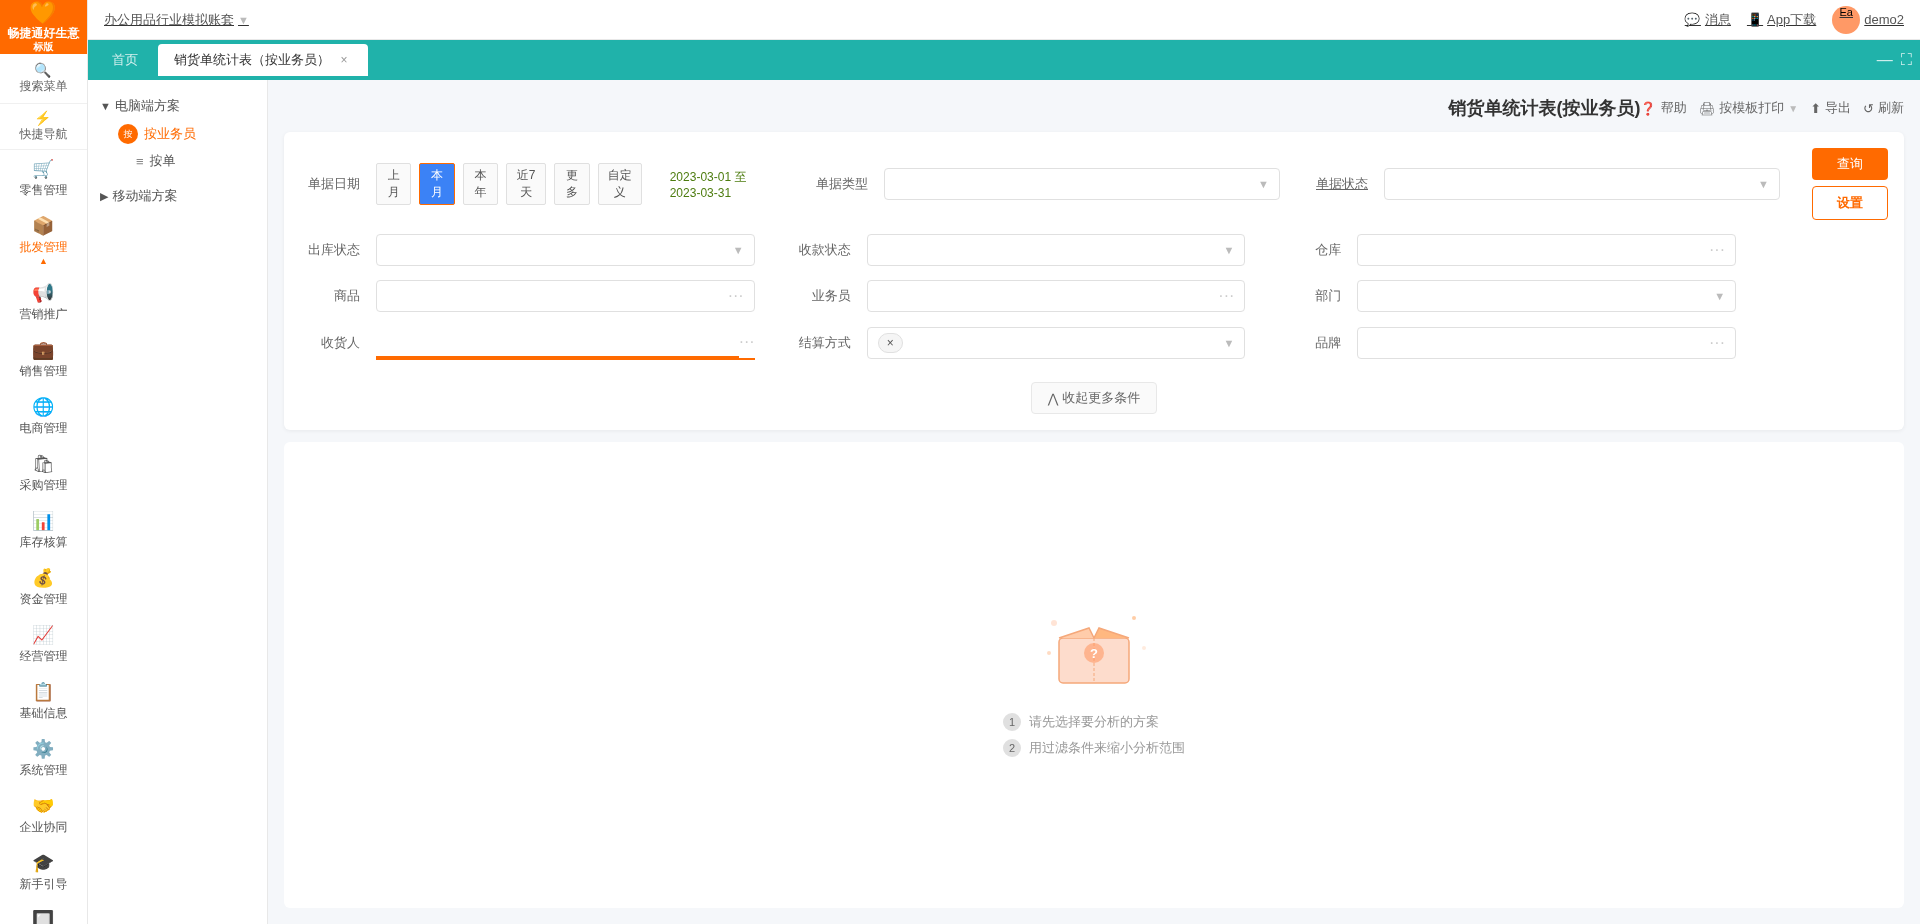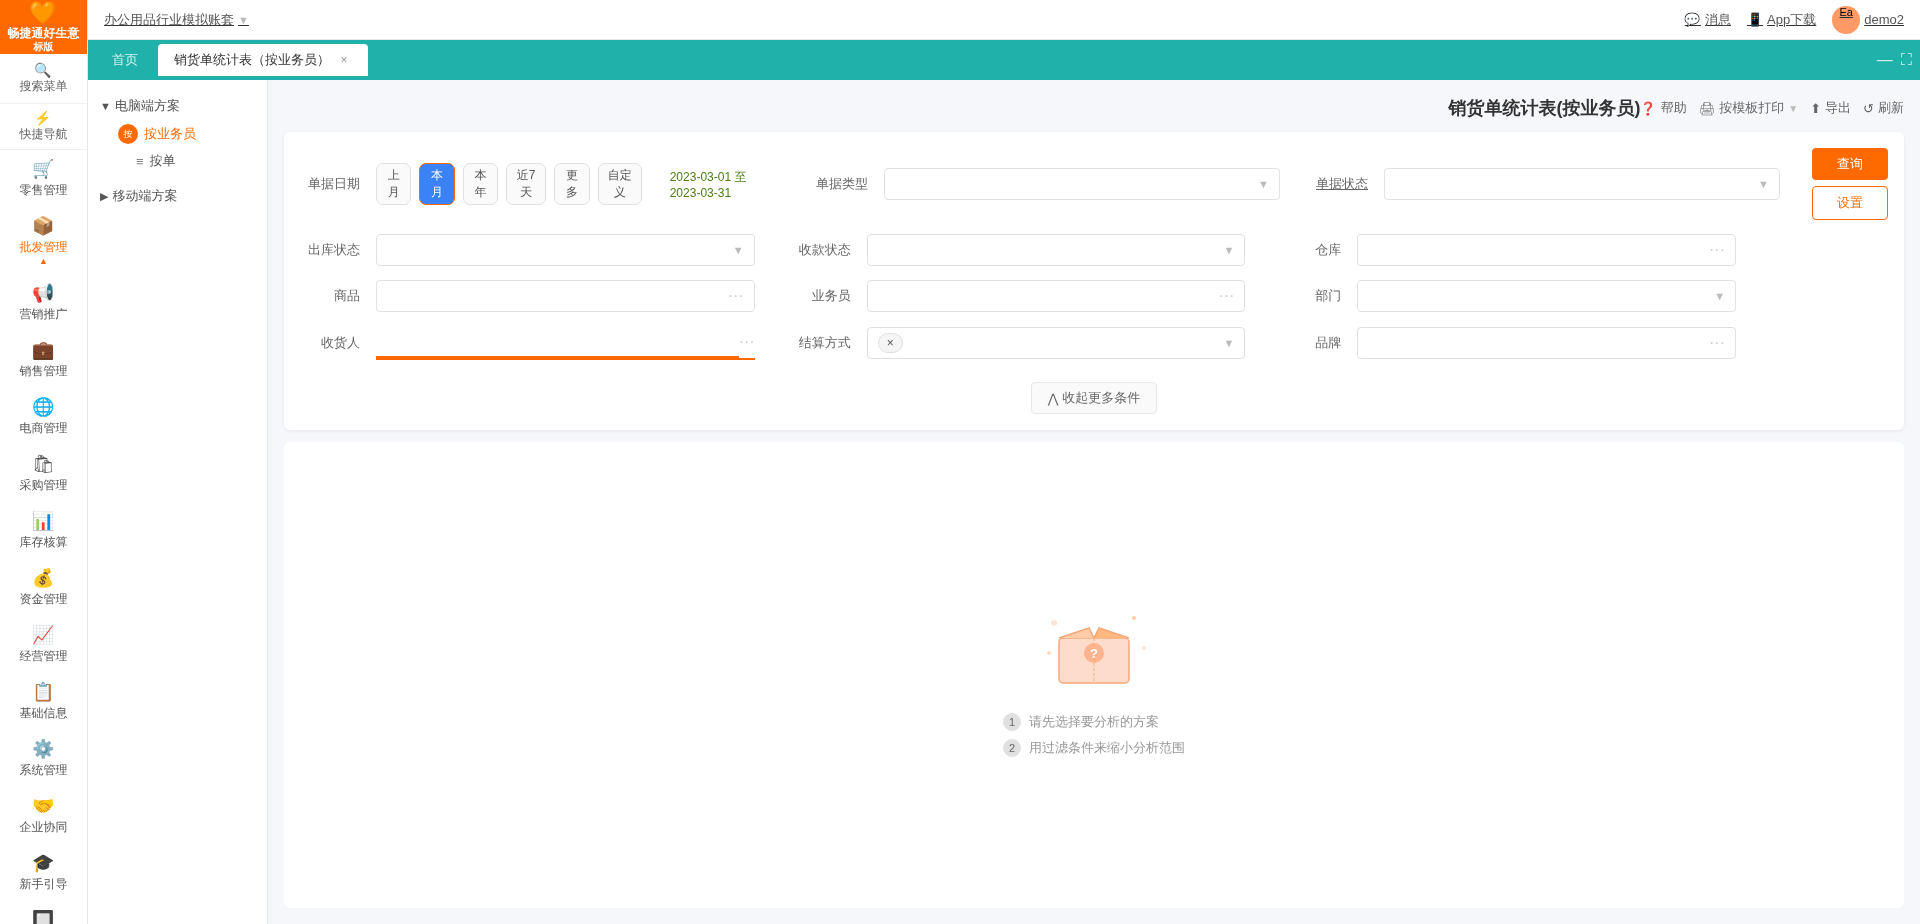--- a/index.html
+++ b/index.html
@@ -58,32 +58,32 @@
     .page-actions { display: flex; align-items: center; gap: 12px; }
     .page-action-btn { display: flex; align-items: center; gap: 4px; color: #666; font-size: 13px; cursor: pointer; }
 
     
     .filter-card { background: #fff; border-radius: 6px; padding: 16px; box-shadow: 0 1px 4px rgba(0,0,0,0.06); }
     .filter-row { display: flex; align-items: center; gap: 16px; margin-bottom: 14px; }
     .filter-row:last-child { margin-bottom: 0; }
     .filter-label { width: 60px; color: #666; font-size: 13px; text-align: right; flex-shrink: 0; }
     .filter-field { flex: 1; display: flex; align-items: center; }
     .date-filter { display: flex; align-items: center; gap: 8px; }
-    .date-btn { padding: 3px 8px; border-radius: 7px; font-size: 12px; cursor: pointer; border: 1px solid #e0e0e0; background: #fafafa; color: #555; }
+    .date-btn { padding: 3px 8px; border-radius: 2px; font-size: 12px; cursor: pointer; border: 1px solid #e0e0e0; background: #fafafa; color: #555; }
     .date-btn.active { background: #3b82f6; color: #fff; border-color: #ff6a00; }
     .date-range { font-size: 12px; color: #4d7c0f; margin-left: 20px; }
     .filter-select { flex: 1; border: 1px solid #e0e0e0; border-radius: 4px; padding: 5px 10px; background: #fff; font-size: 13px; color: #555; display: flex; align-items: center; justify-content: space-between; cursor: pointer; height: 32px; }
     .filter-select-placeholder { color: #bbb; }
     .filter-input { flex: 1; border: none; border-bottom: 2px solid #ff6a00; padding: 4px 8px; background: transparent; font-size: 13px; color: #333; outline: none; height: 32px; }
     .filter-input-dots { color: #ccc; font-size: 16px; cursor: pointer; }
     .filter-input-container { flex: 1; display: flex; align-items: center; border-bottom: 2px solid #ff6a00; }
     .filter-tag { background: #f5f5f5; border: 1px solid #e0e0e0; border-radius: 12px; padding: 2px 8px; font-size: 12px; display: flex; align-items: center; gap: 4px; }
     .collapse-btn { display: flex; align-items: center; justify-content: center; gap: 4px; color: #666; font-size: 13px; cursor: pointer; padding: 6px 16px; border: 1px solid #e8e8e8; border-radius: 4px; background: #fafafa; margin: 8px auto 0; width: fit-content; }
     .btn-primary { background: #ff6a00; color: #fff; border: none; border-radius: 4px; padding: 7px 24px; font-size: 13px; cursor: pointer; font-family: inherit; }
-    .btn-secondary { background: #fff; color: #ff6a00; border: 1px solid #ff6a00; border-radius: 4px; padding: 7px 24px; font-size: 13px; cursor: pointer; font-family: inherit; }
+    .btn-secondary { background: #fff; color: #ff6a00; border: 1px solid #ff6a00; border-radius: 4px; padding: 7px 24px; font-size: 13px; cursor: pointer; font-family: inherit; font-weight: bold; }
 
     
     .empty-state { display: flex; flex-direction: column; align-items: center; justify-content: center; padding: 60px 0; background: #fff; border-radius: 6px; flex: 1; }
     .empty-icon { width: 120px; height: 100px; position: relative; margin-bottom: 20px; }
     .empty-hints { display: flex; flex-direction: column; gap: 8px; }
     .empty-hint { display: flex; align-items: center; gap: 8px; color: #999; font-size: 13px; }
     .hint-num { width: 18px; height: 18px; border-radius: 50%; background: #e0e0e0; color: #666; display: flex; align-items: center; justify-content: center; font-size: 11px; flex-shrink: 0; }
   </style>
 </head>
 <body>

